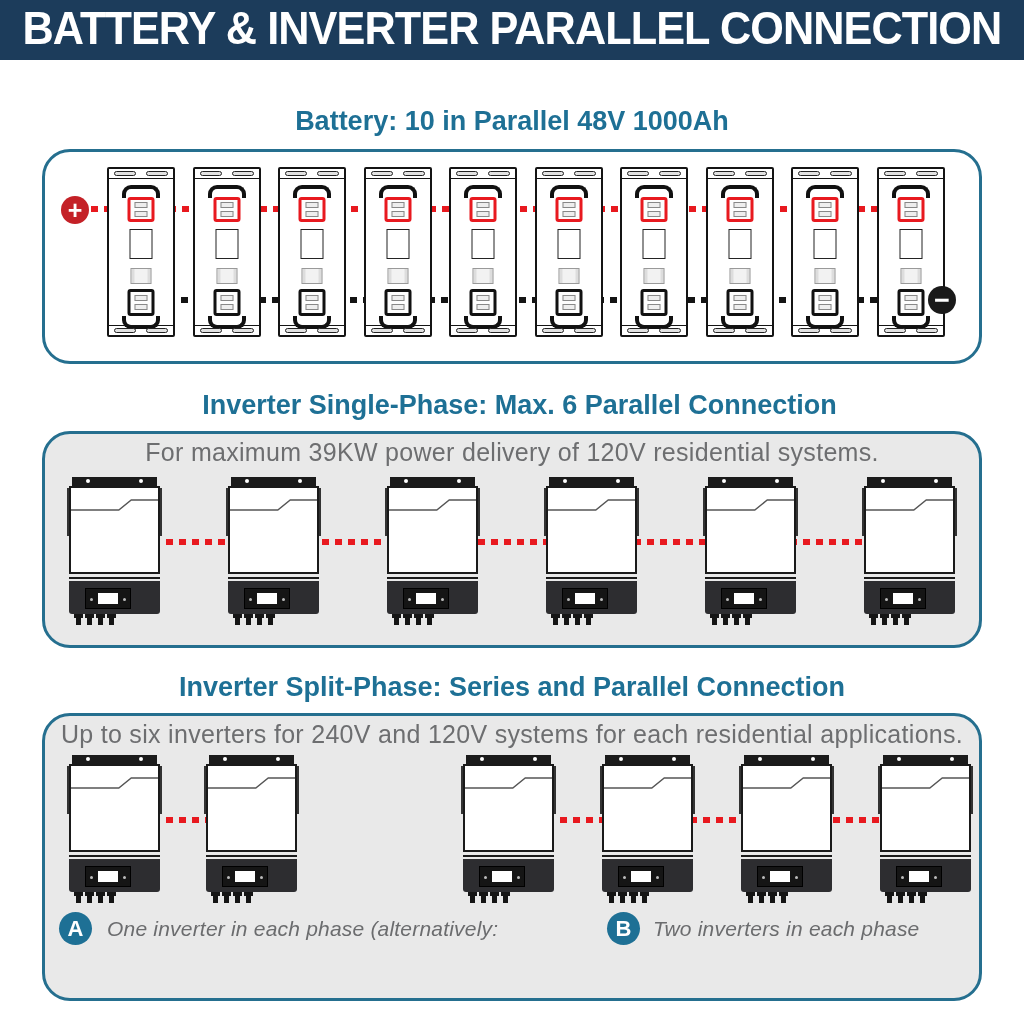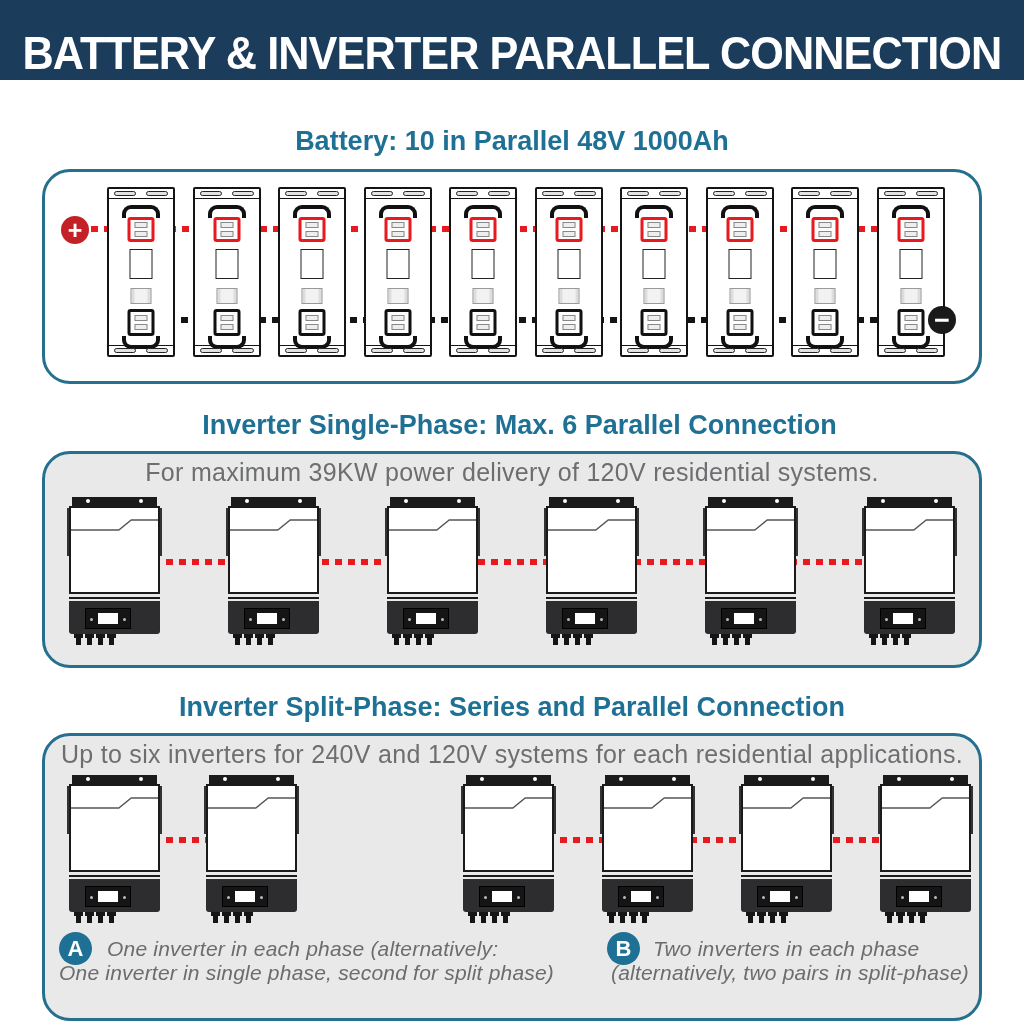--- a/index.html
+++ b/index.html
@@ -1,20 +1,20 @@
 <!DOCTYPE html>
 <html><head>
 <meta charset="utf-8">
 <style>
   * { margin:0; padding:0; box-sizing:border-box; }
   html,body { width:1024px; height:1024px; background:#fff; overflow:hidden;
               font-family:"Liberation Sans", sans-serif; }
 
   
-  .banner { height:80px; background:#1c3c5b; display:flex; align-items:flex-end; justify-content:center; }
+  .banner { height:60px; background:#1c3c5b; display:flex; align-items:flex-start; justify-content:center; }
   .banner-title { color:#fff; font-weight:bold; font-size:47px; white-space:nowrap;
                   transform:scaleX(0.92); letter-spacing:-1px; }
 
   
   .sec-heading { text-align:center; color:#1e7095; font-weight:bold; font-size:27px; }
   .h-battery { margin:46px 16px 12px; }
   .h-single  { margin:26px 0 10px;padding-left:15px; }
   .h-split   { margin:24px 0 10px; }
 
   
@@ -651,21 +651,19 @@
       <i></i>
       <i></i>
     </div>
   </div>
 </div>
   </div>
   <div class="legend-row">
     <div class="legend legend-a">
       <span class="badge">A</span>
       <div class="l1">One inverter in each phase (alternatively:</div>
-      <div class="l2">One inverter in single phase, second for split phase)</div>
     </div>
     <div class="legend legend-b">
       <span class="badge">B</span>
       <div class="l1">Two inverters in each phase</div>
-      <div class="l2">(alternatively, two pairs in split-phase)</div>
     </div>
   </div>
 </section>
 
 </body></html>

